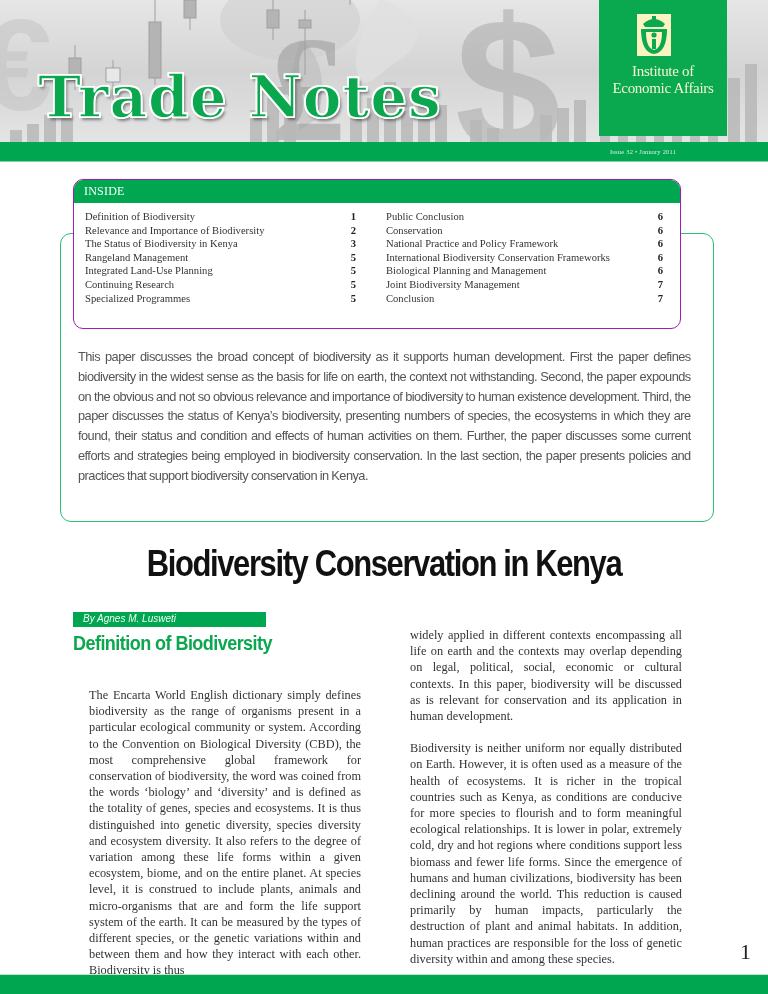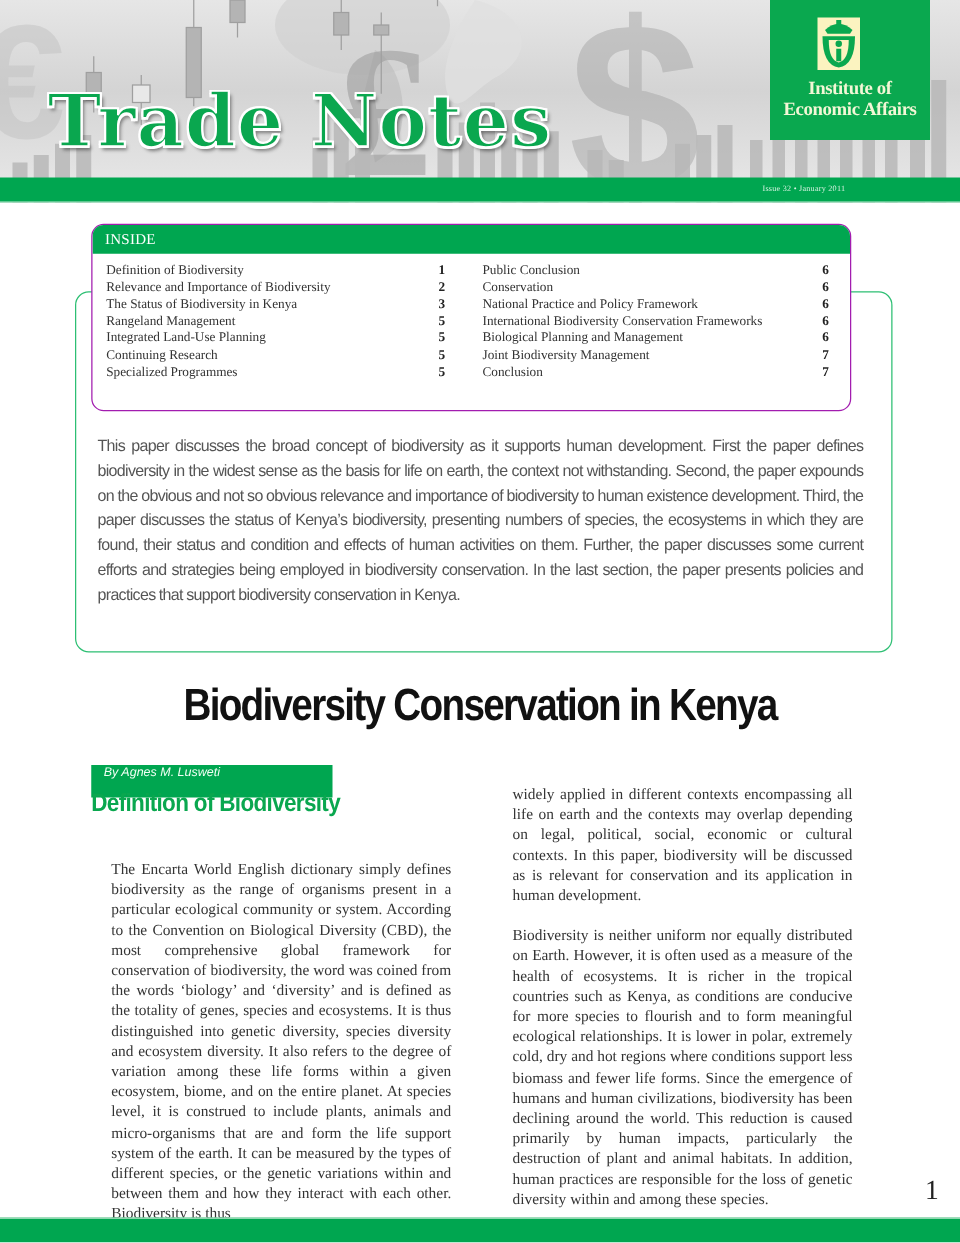--- a/index.html
+++ b/index.html
@@ -10,21 +10,21 @@
   .masthead { position: absolute; left: 0; top: 0; width: 768px; height: 162px; overflow: hidden;
     background: linear-gradient(180deg, #e6e6e6 0%, #d4d4d4 45%, #e9e9e9 100%); }
   .mast-bg { position: absolute; inset: 0; }
   .mast-band { position: absolute; left: 0; top: 142px; width: 768px; height: 20px; background: #00a650;
     border-bottom: 1px solid #7fd3a6; }
   .mast-title { position: absolute; left: 38px; top: 68px; font-family: "DejaVu Serif", serif; font-weight: bold;
     font-size: 58px; letter-spacing: 1px; color: #0aa74f; line-height: 1;
     -webkit-text-stroke: 1.4px #ffffff;
     text-shadow: 0 0 0 #fff, 1px 1px 0 #fff, -1px -1px 0 #fff, 1px -1px 0 #fff, -1px 1px 0 #fff, 2px 3px 3px rgba(0,0,0,0.45); }
   .mast-issue { position: absolute; left: 610px; top: 148px; font-size: 6.5px; color: #d8f2e2; letter-spacing: 0.2px; }
-  .logo-box { position: absolute; left: 616px; top: 0; width: 128px; height: 112px; background: #0aa84f; font-weight: bold; }
+  .logo-box { position: absolute; left: 599px; top: 0; width: 128px; height: 136px; background: #0aa84f; }
   .logo-emblem { position: absolute; left: 38px; top: 14px; width: 34px; height: 42px; background: #fbf3c0; }
   .logo-text { position: absolute; left: 0; top: 63px; width: 128px; text-align: center; color: #f3f7d6;
     font-family: "Liberation Serif", serif; font-size: 15px; line-height: 17px; letter-spacing: -0.3px; }
 
   
   .abstract-box { position: absolute; left: 60px; top: 233px; width: 654px; height: 289px;
     border: 1.5px solid #2dbf73; border-radius: 11px; }
 
   
   .inside-box { position: absolute; left: 73px; top: 179px; width: 608px; height: 150px;
@@ -41,21 +41,21 @@
   .abstract-text { position: absolute; left: 78px; top: 347px; width: 622px; font-family: "Liberation Sans", sans-serif;
     font-size: 13px; line-height: 19.8px; color: #555; text-align: justify; letter-spacing: -0.55px; word-spacing: -0.3px;
     transform: scaleX(0.985); transform-origin: left top; }
 
   
   .headline { position: absolute; left: 0; top: 543px; width: 768px; text-align: center;
     font-family: "Liberation Sans", sans-serif; font-weight: bold; font-size: 36px; color: #111; letter-spacing: -1.6px;
     transform: scaleX(0.86); transform-origin: center top; }
 
   
-  .byline { position: absolute; left: 73px; top: 612px; width: 193px; height: 26px; background: #00a650;
+  .byline { position: absolute; left: 73px; top: 612px; width: 193px; height: 15px; background: #00a650;
     color: #f0fff4; font-family: "Liberation Sans", sans-serif; font-style: italic; font-size: 10px; padding: 1px 0 0 10px; }
 
   
   .section-heading { position: absolute; left: 73px; top: 632px; font-family: "Liberation Sans", sans-serif; font-weight: bold;
     font-size: 20px; color: #0aa74f; letter-spacing: -0.6px; transform: scaleX(0.9); transform-origin: left top; }
 
   
   .col { position: absolute; font-size: 12.3px; line-height: 16.2px; color: #333; text-align: justify; }
   .col-left { left: 73px; top: 671px; width: 304px; }
   .col-right { left: 394px; top: 611px; width: 304px; }

